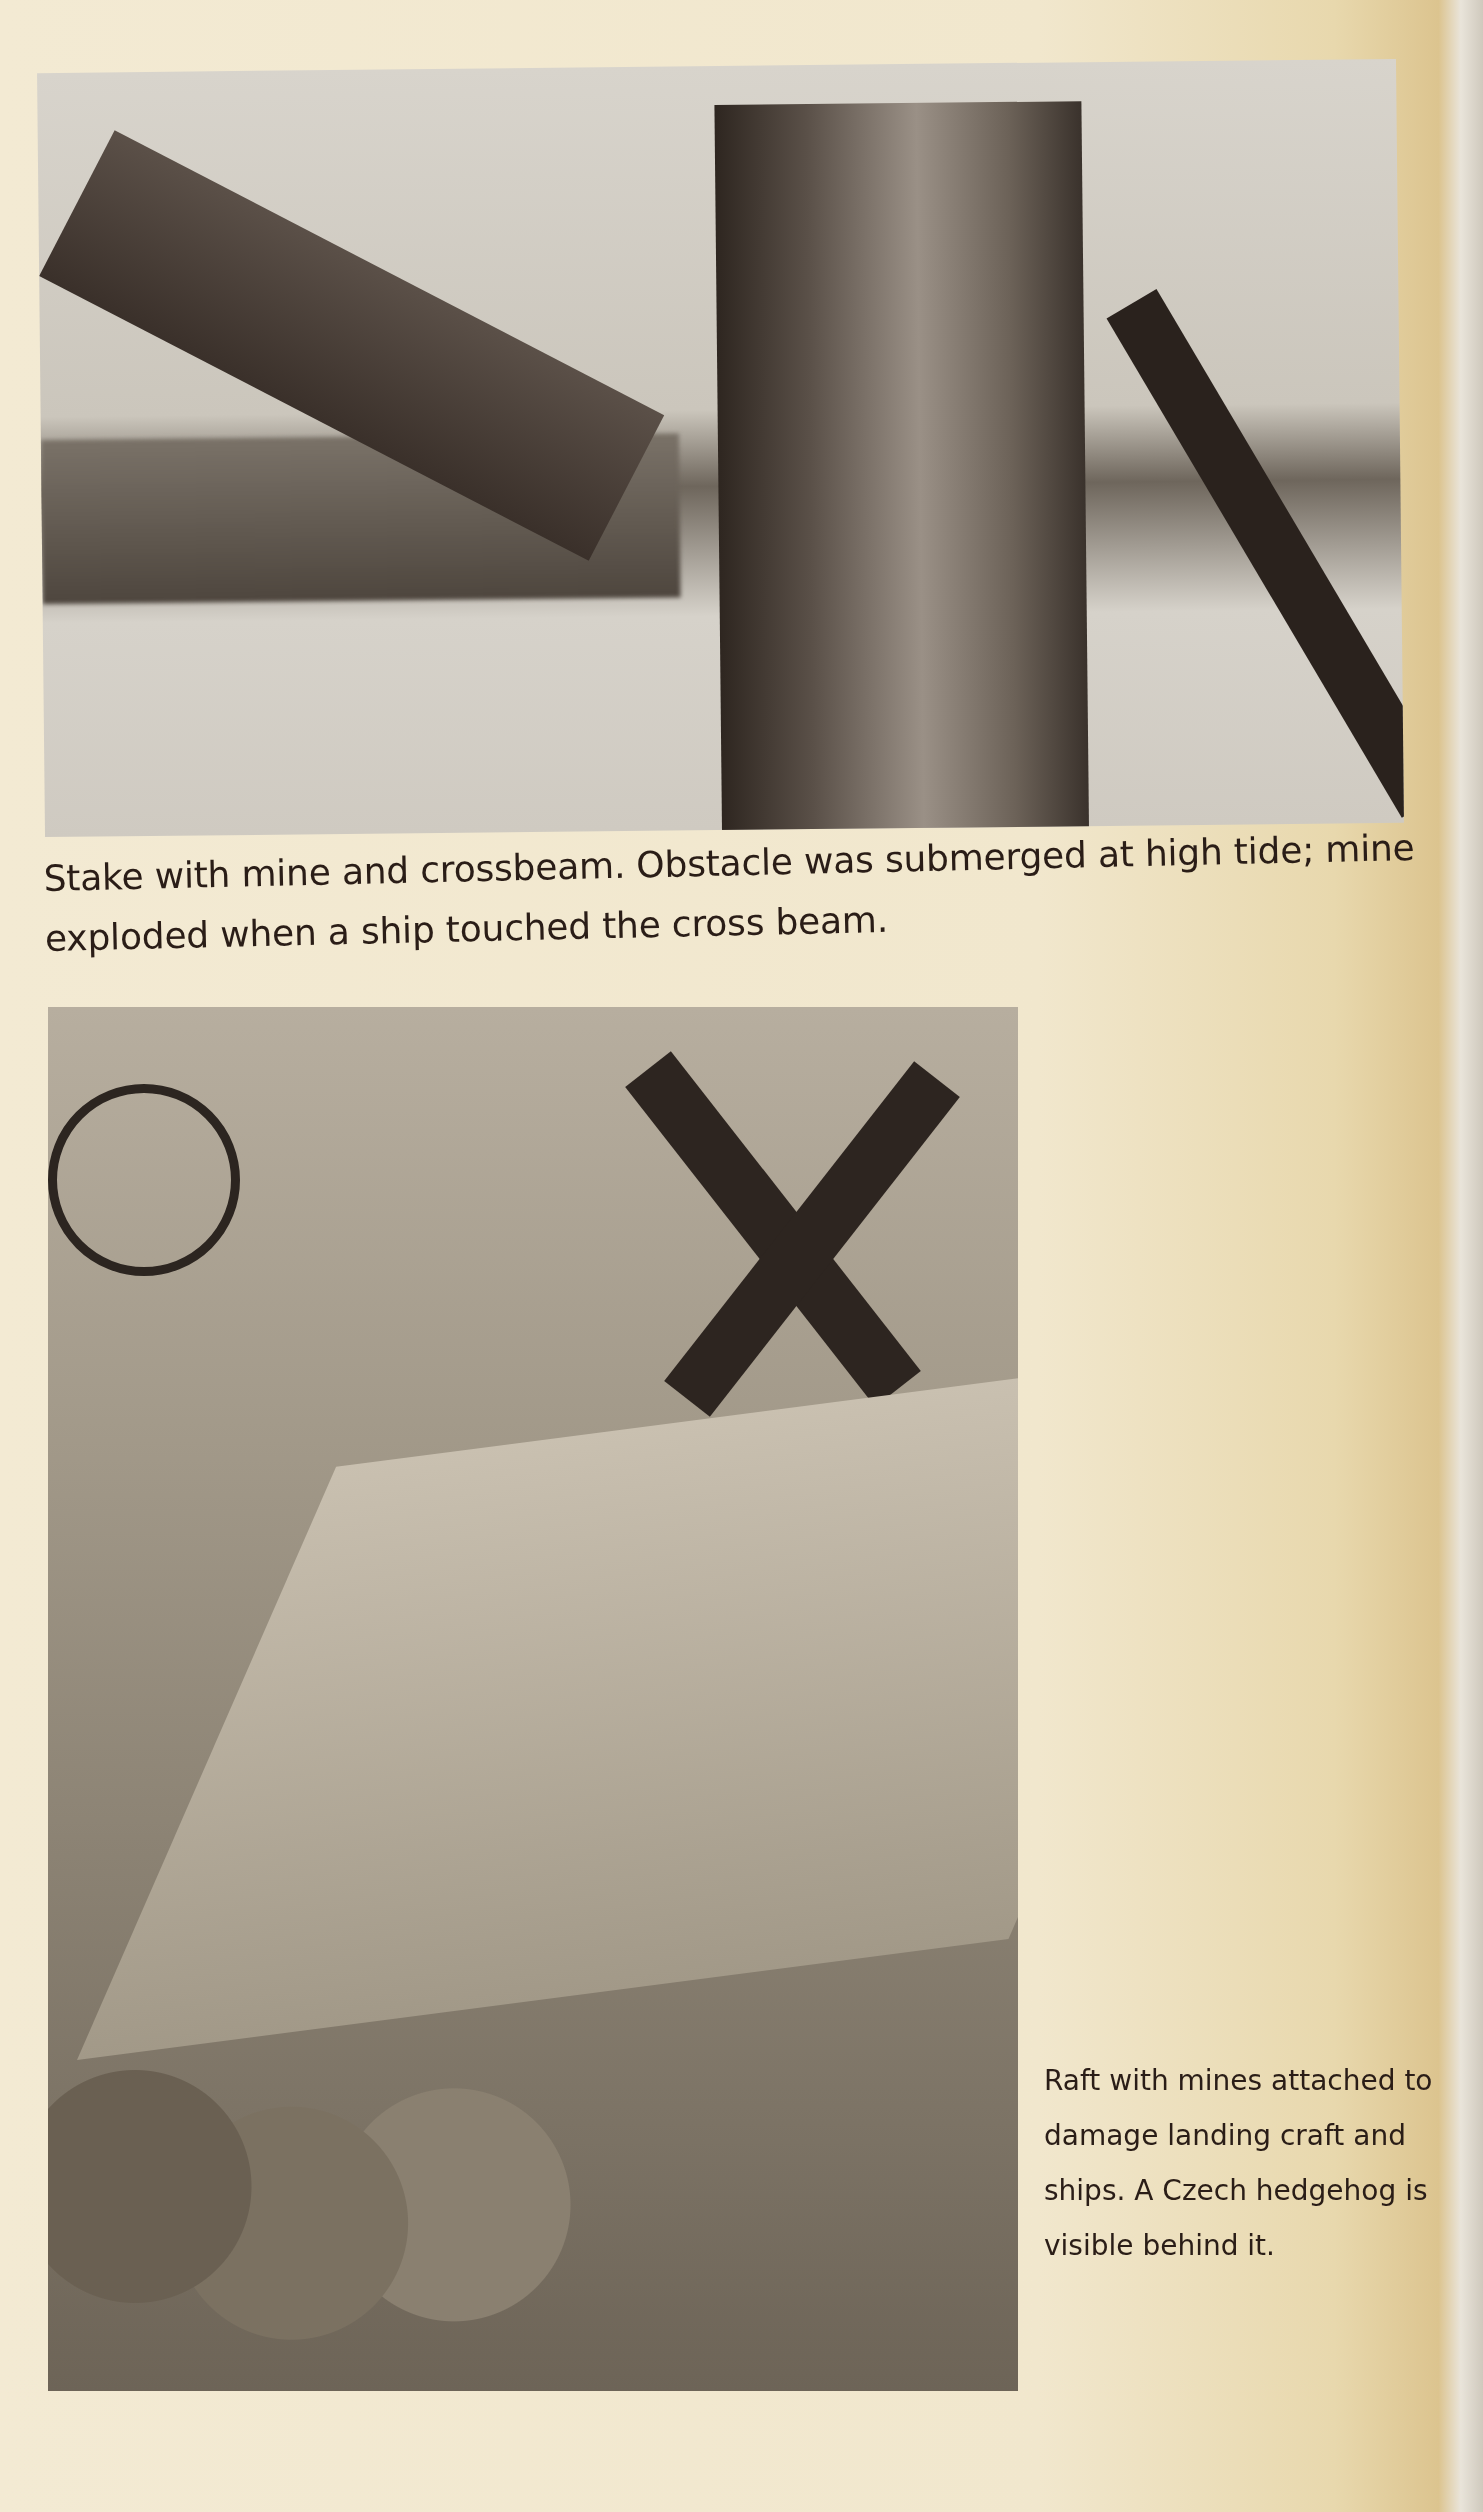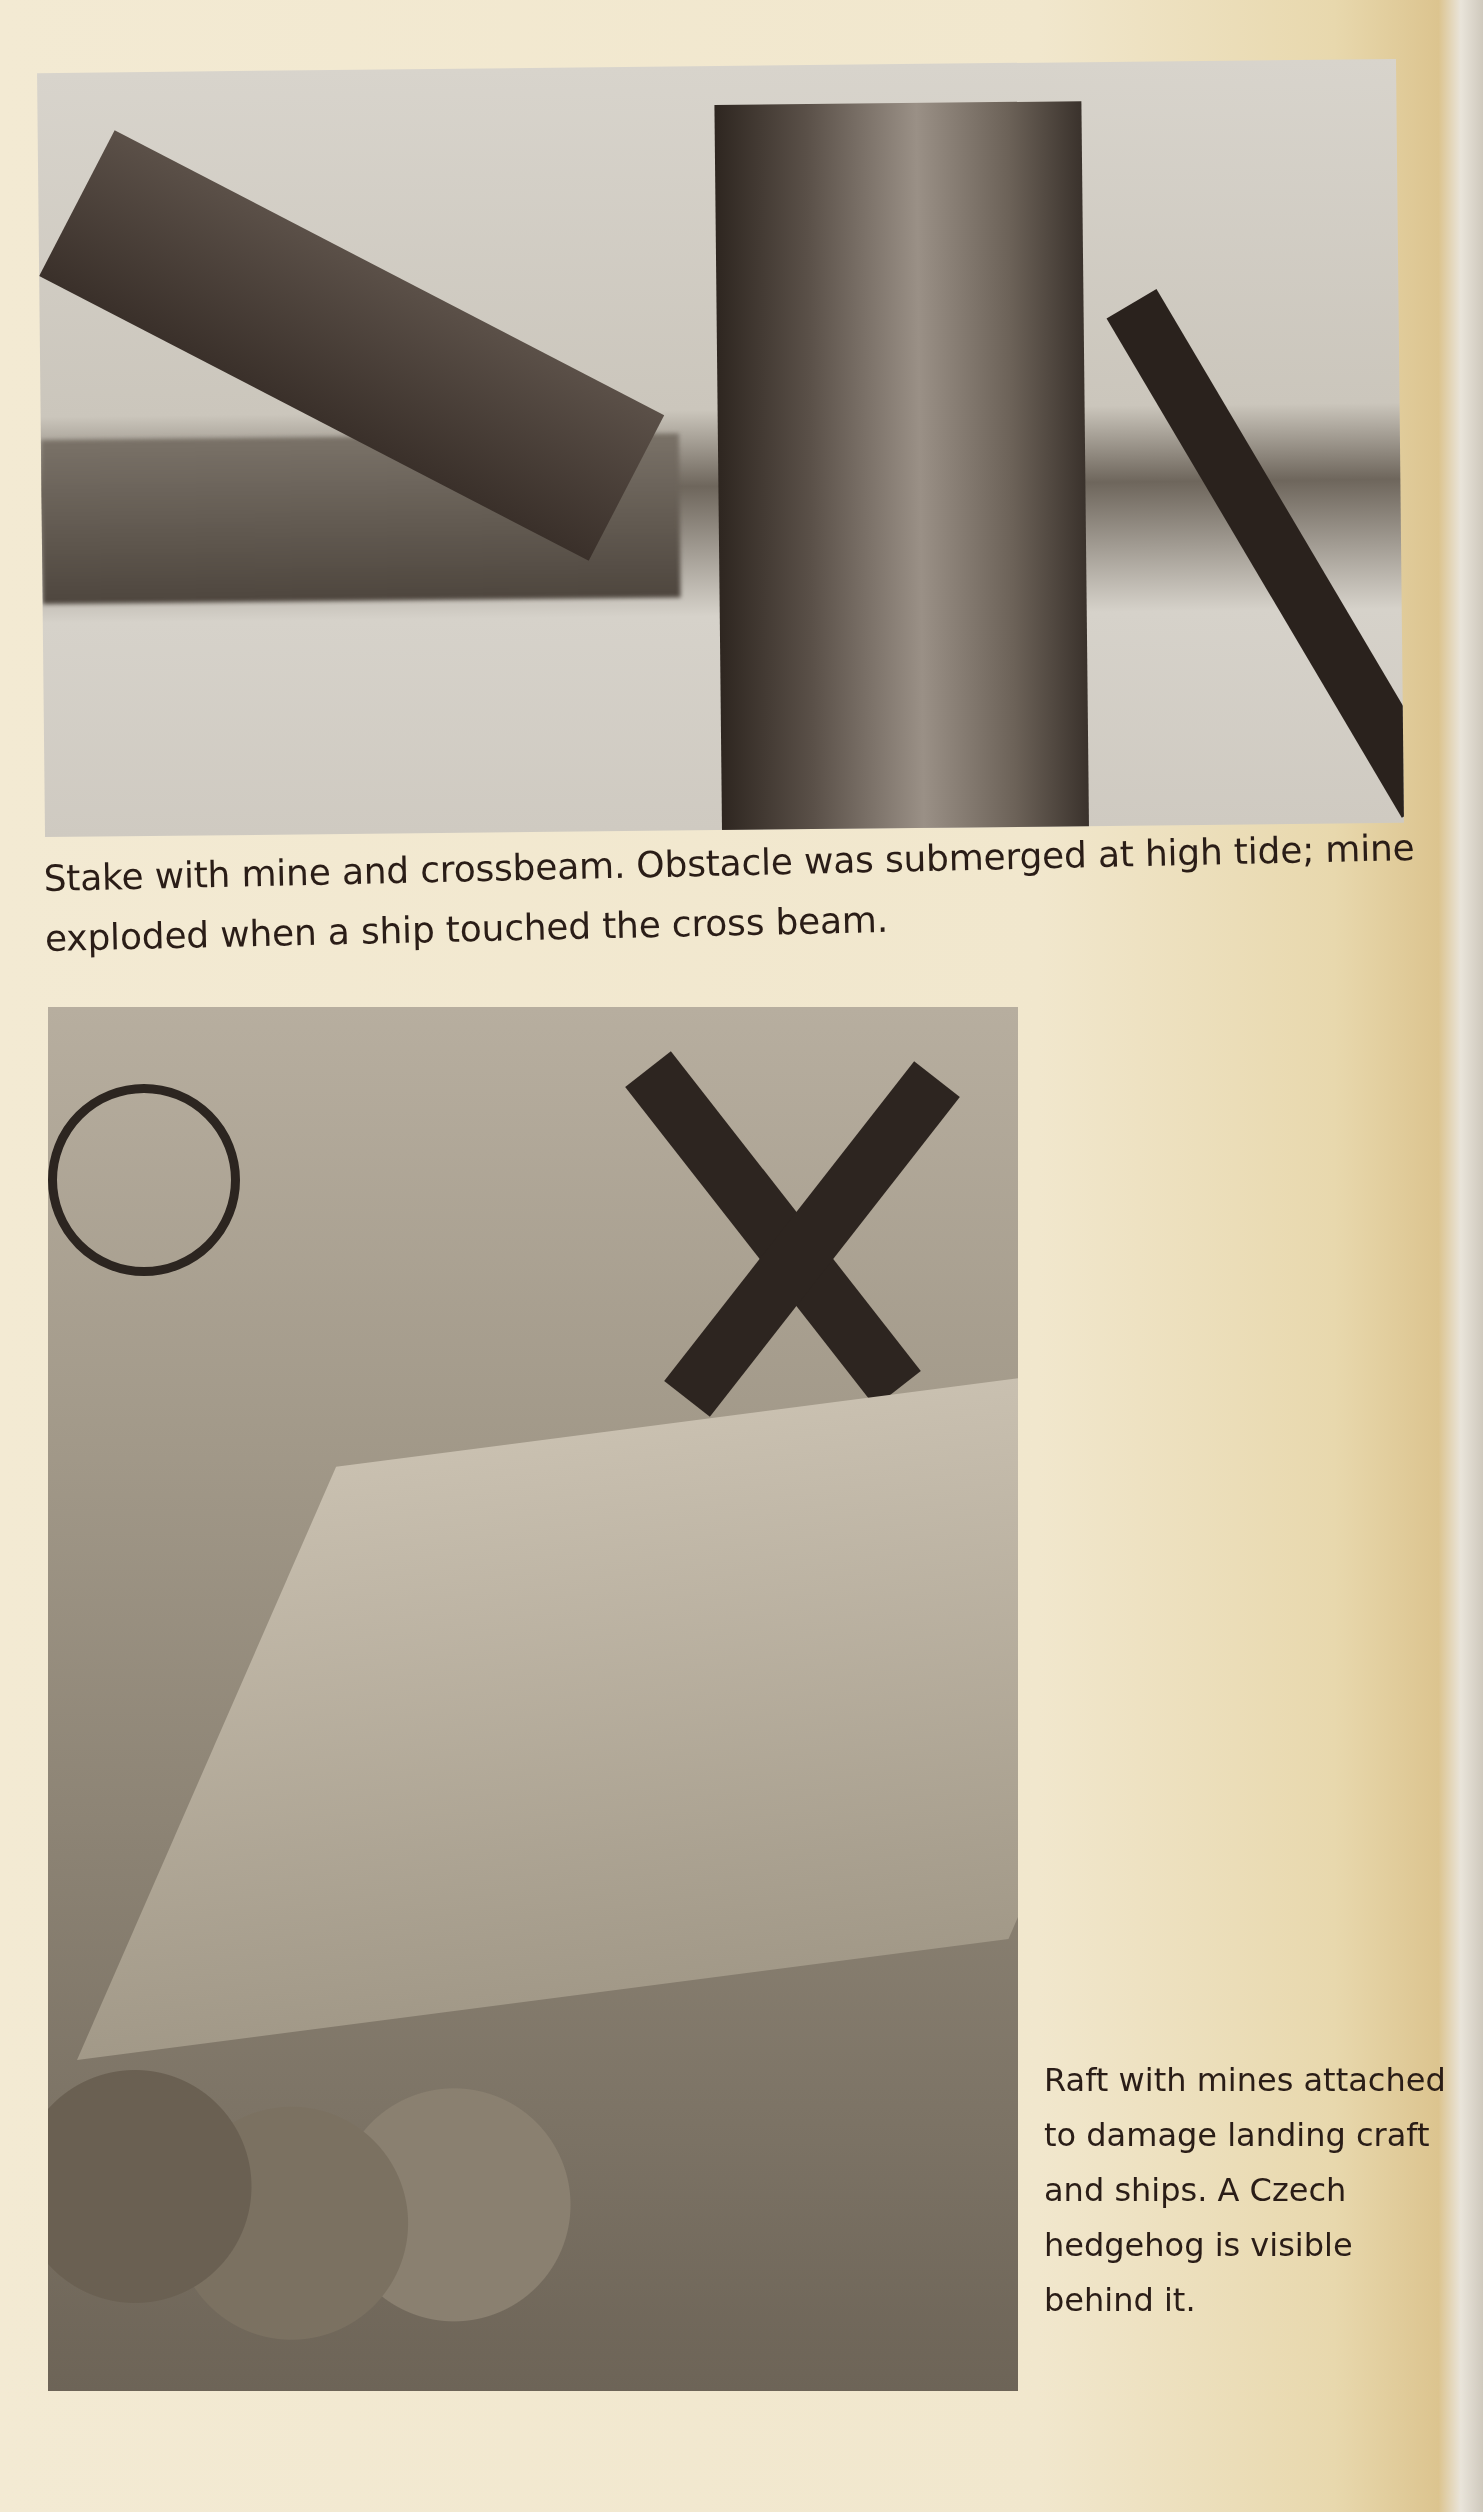--- a/index.html
+++ b/index.html
@@ -35,21 +35,21 @@
   #photo2 .raft { position:absolute; left:29px; top:454px; width:870px; height:599px;
     background: linear-gradient(180deg,#c9c0b0,#a29988); transform: skewX(-30deg) rotate(-8deg); transform-origin:left bottom; }
   #photo2 .logs { position:absolute; left:0; top:996px; width:580px; height:367px;
     background: radial-gradient(circle at 15% 50%, #6a6052 0 116px, transparent 117px),
                 radial-gradient(circle at 42% 60%, #7b7161 0 116px, transparent 117px),
                 radial-gradient(circle at 70% 55%, #8a8070 0 116px, transparent 117px); }
   #photo2 .bikes { position:absolute; left:0; top:77px; width:174px; height:174px;
     border-radius:50%; border: 9.7px solid #2c2520; }
   .caption { position:absolute; color:#2a1d17; margin:0; }
   #caption1 { left: 43px; top: 849px; width: 1373px; font-size: 36px; line-height: 60px; transform: rotate(-1.3deg); transform-origin: left top; letter-spacing: -0.2px; }
-  #caption2 { left: 1044px; top: 2053px; width: 406px; font-size: 32px; line-height: 55px; }
+  #caption2 { left: 1044px; top: 2053px; width: 406px; font-size: 28px; line-height: 55px; }
 </style>
 </head>
 <body>
 
 <div class="photo" id="photo1">
   <div class="trees"></div>
   <div class="beam"></div>
   <div class="stake"></div>
   <div class="brace"></div>
 </div>

